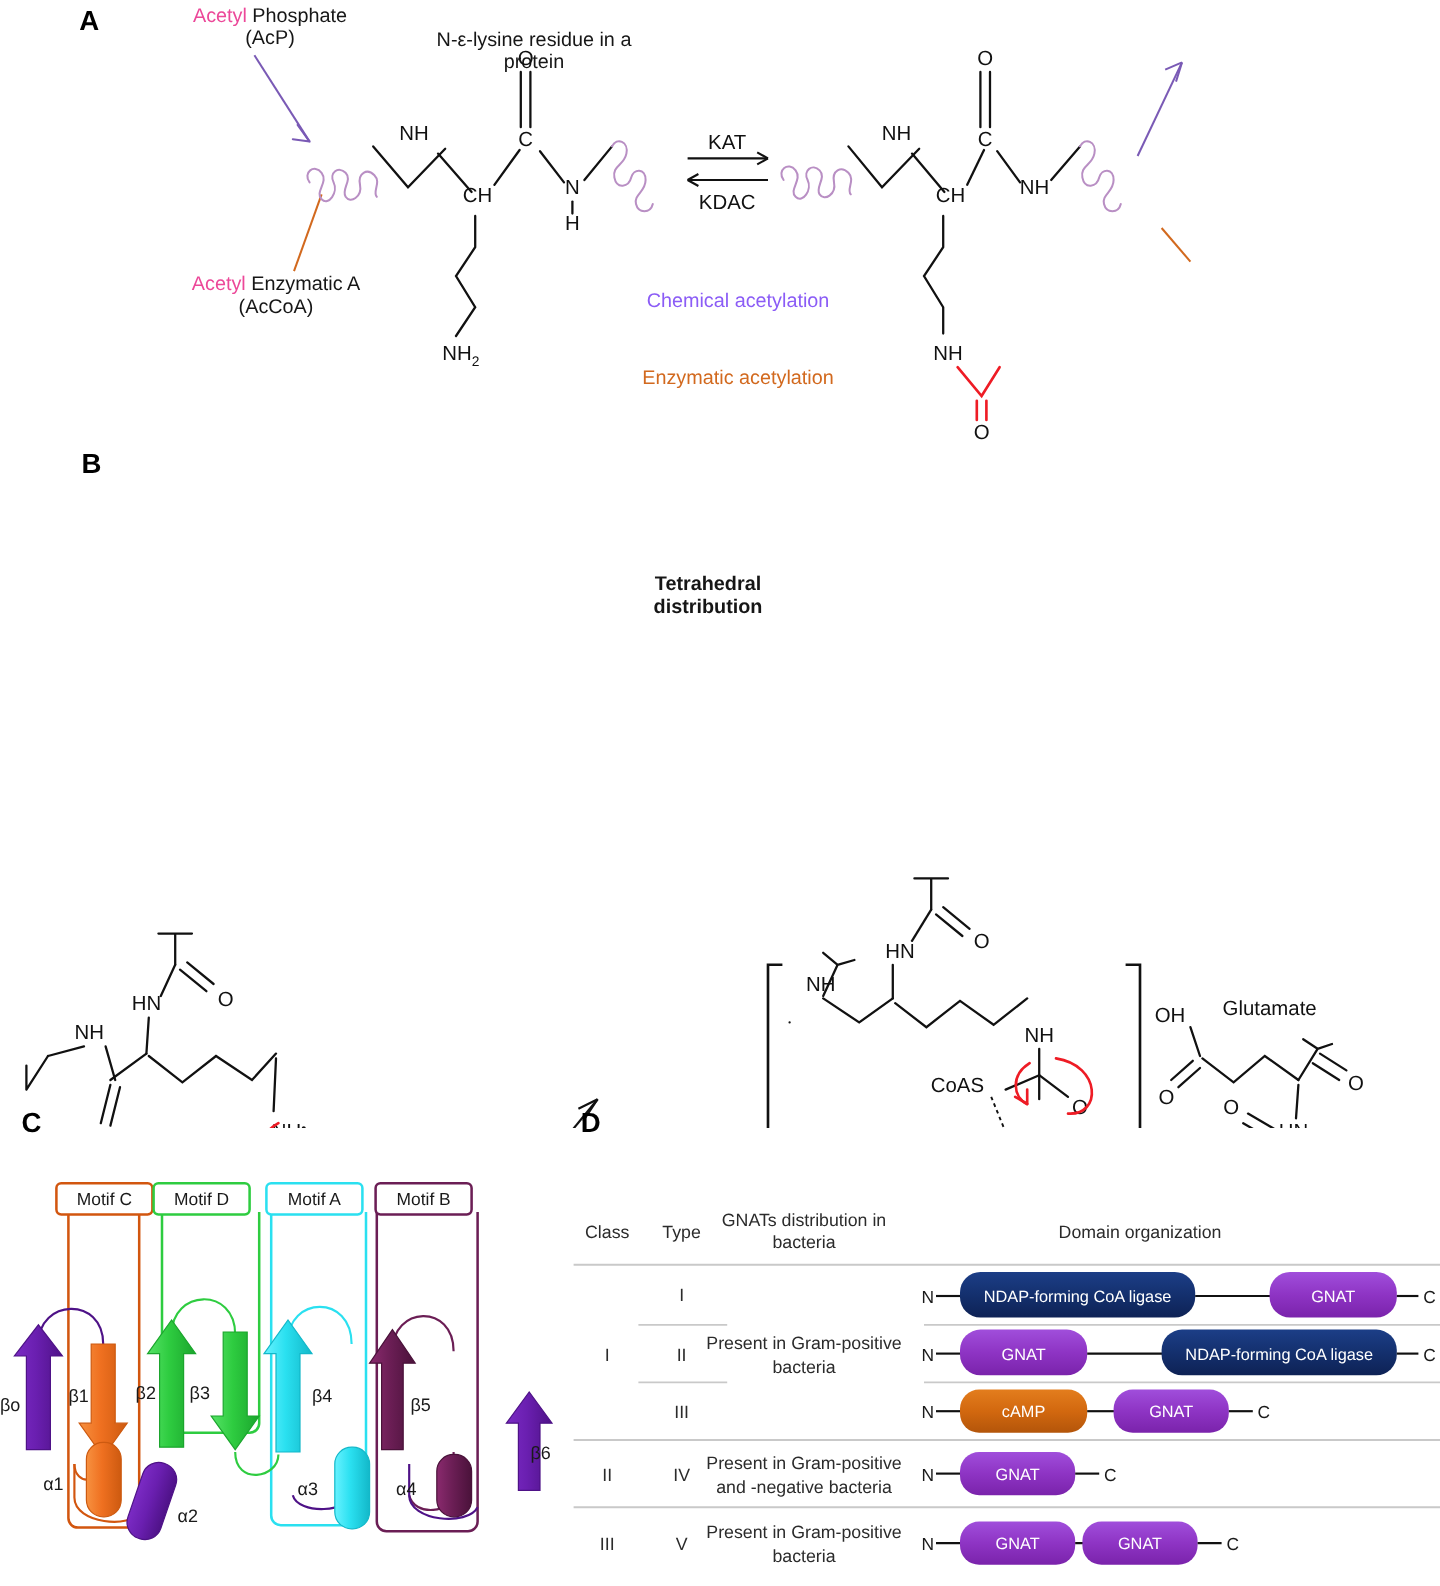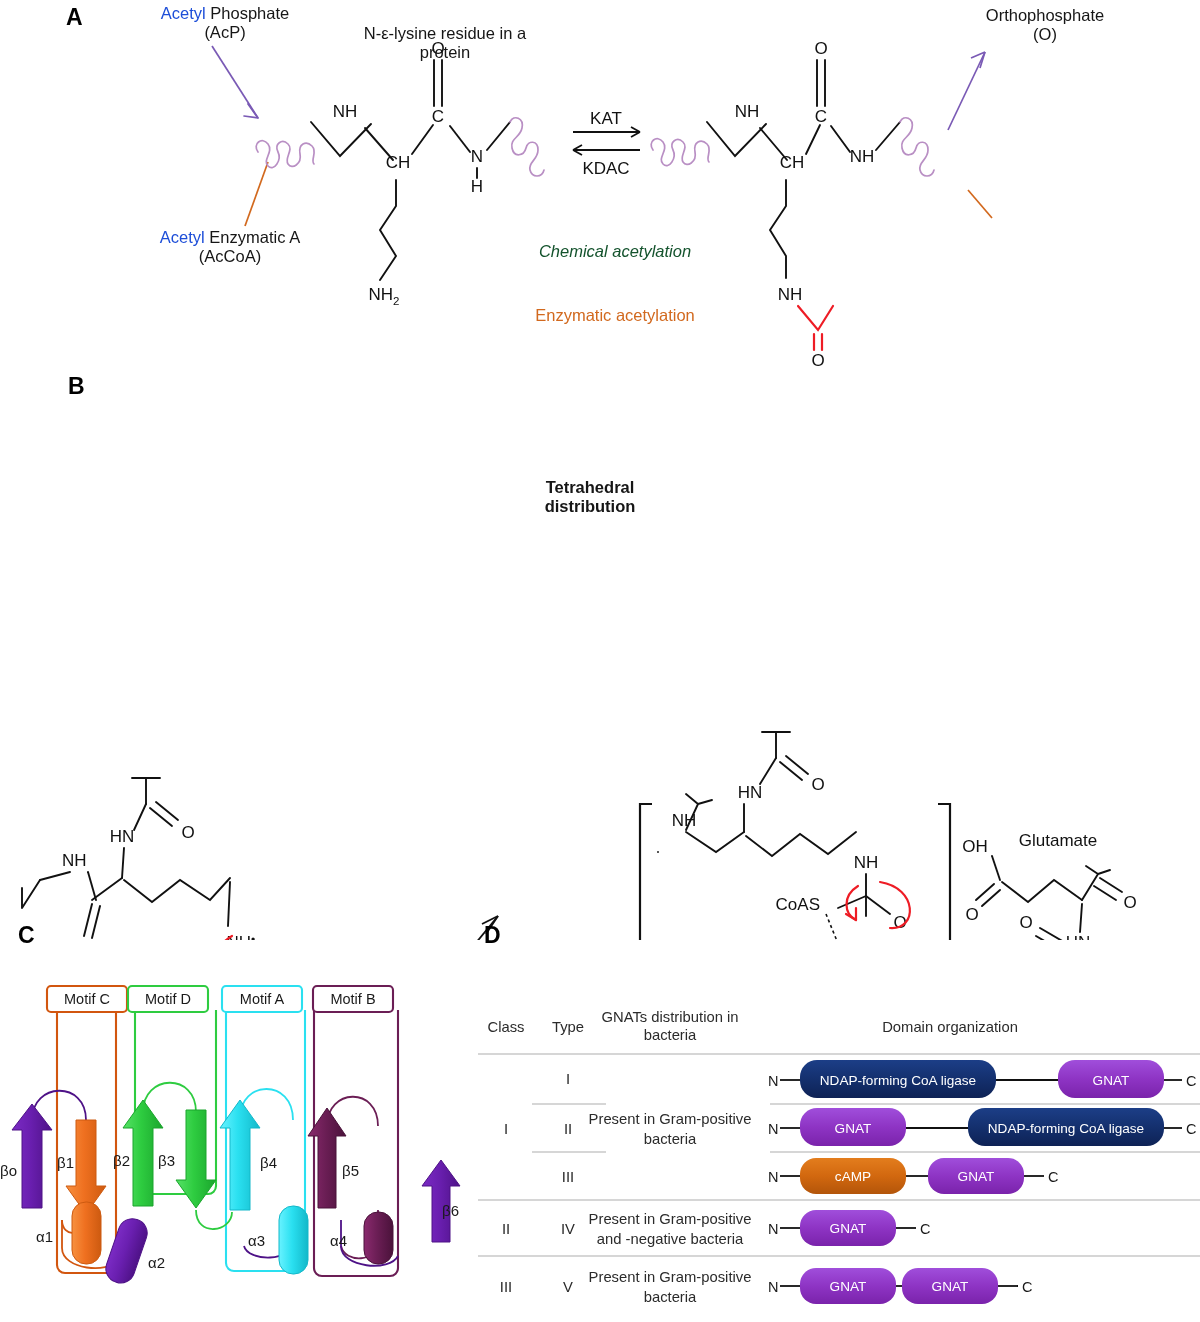--- a/index.html
+++ b/index.html
@@ -7,23 +7,23 @@
     width:1200px;height:1322px;position:relative;overflow:hidden;
     font-family:"Liberation Sans", sans-serif;color:#1a1a1a;
   }
   .fig{position:absolute;inset:0;}
   svg{display:block;}
   .panel-letter{
     position:absolute;font-weight:bold;font-size:23px;color:#000;
     font-family:"Liberation Sans", sans-serif;
   }
   .lbl{position:absolute;font-size:16.5px;line-height:1.18;text-align:center;color:#161616;}
-  .lbl.purple{color:#14532d;font-style:italic;}
+  .lbl.purple{color:#8b5cf6;}
   .lbl.orange{color:#d2691e;}
-  .acc-red{color:#1d4ed8;text-align:center;}
+  .acc-red{color:#ec4899;text-align:center;}
   .atom{font-size:17px;fill:#111;font-family:"Liberation Sans",sans-serif;}
   .atom-sm{font-size:11.5px;fill:#111;font-family:"Liberation Sans",sans-serif;}
   .bond{stroke:#111;stroke-width:1.9;fill:none;stroke-linecap:round;}
   .bond-red{stroke:#ee1c25;stroke-width:2.2;fill:none;stroke-linecap:round;}
   .squig{stroke:#b98fc4;stroke-width:1.7;fill:none;stroke-linecap:round;}
   .leader-p{stroke:#7a5ab5;stroke-width:1.7;fill:none;}
   .leader-o{stroke:#d2691e;stroke-width:1.7;fill:none;}
   .rxn{stroke:#111;stroke-width:1.8;fill:none;}
   .brk{stroke:#111;stroke-width:2.2;fill:none;}
   .dash{stroke:#111;stroke-width:1.6;fill:none;stroke-dasharray:3 3;}
@@ -53,24 +53,20 @@
     <span class="acc-red">Acetyl</span><span> Phosphate</span><br>
     <span>(AcP)</span>
   </div>
 
   <div class="lbl" style="left:330px;top:24px;width:230px;">
     <span>N-ε-lysine residue in a</span><br>
     <span>protein</span>
   </div>
 
 
-  <div class="lbl" style="left:945px;top:6px;width:200px;">
-    <span>Orthophosphate</span><br>
-    <span>(O)</span>
-  </div>
 
   <div class="lbl" style="left:120px;top:228px;width:220px;">
     <span class="acc-red">Acetyl</span><span> Enzymatic A</span><br>
     <span>(AcCoA)</span>
   </div>
 
 
   <div class="lbl purple" style="left:500px;top:242px;width:230px;text-align:center;">Chemical acetylation</div>
   <div class="lbl orange" style="left:500px;top:282px;width:230px;text-align:center;margin-top:24px;">Enzymatic acetylation</div>
 

